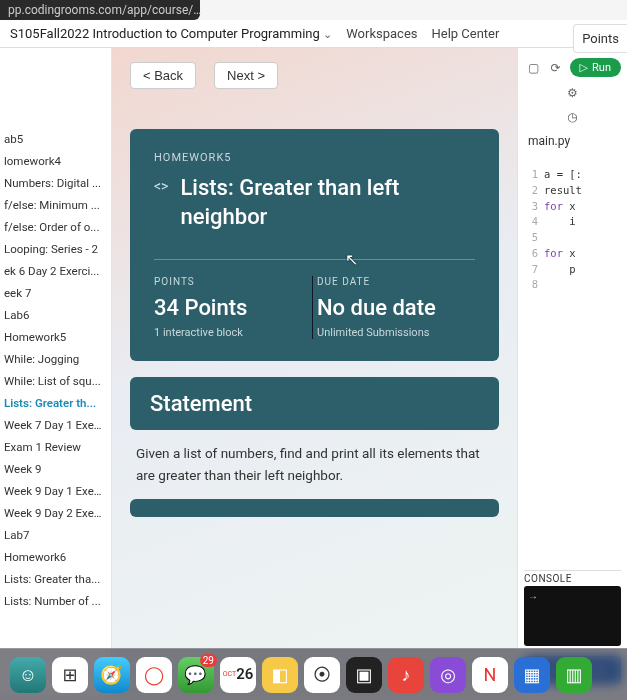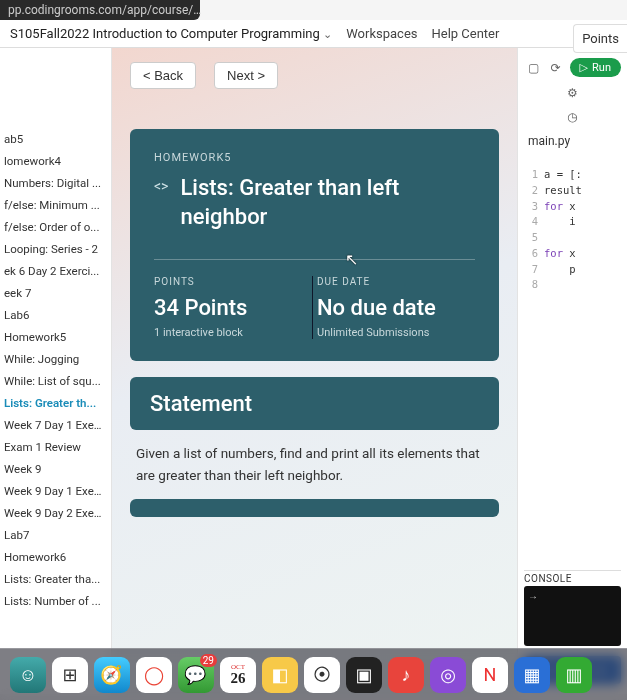--- a/index.html
+++ b/index.html
@@ -220,23 +220,22 @@
     top: -3px; right: -3px;
     background: #e83c3c;
     color: #fff;
     font-size: 10px;
     border-radius: 8px;
     padding: 1px 3px;
   }
   .cal {
     background: #fff;
     color: #222;
-    flex-direction: column;
+    flex-direction: row;
     font-size: 8px;
-    font-family: Liberation Serif, serif;
   }
   .cal .m { color: #d33; font-size:7px; line-height:1; }
   .cal .d { font-size: 15px; font-weight:600; line-height:1; color:#222;}
   .cursor {
     position: absolute;
     left: 345px;
     top: 250px;
     font-size: 16px;
     color: #fff;
     pointer-events: none;

